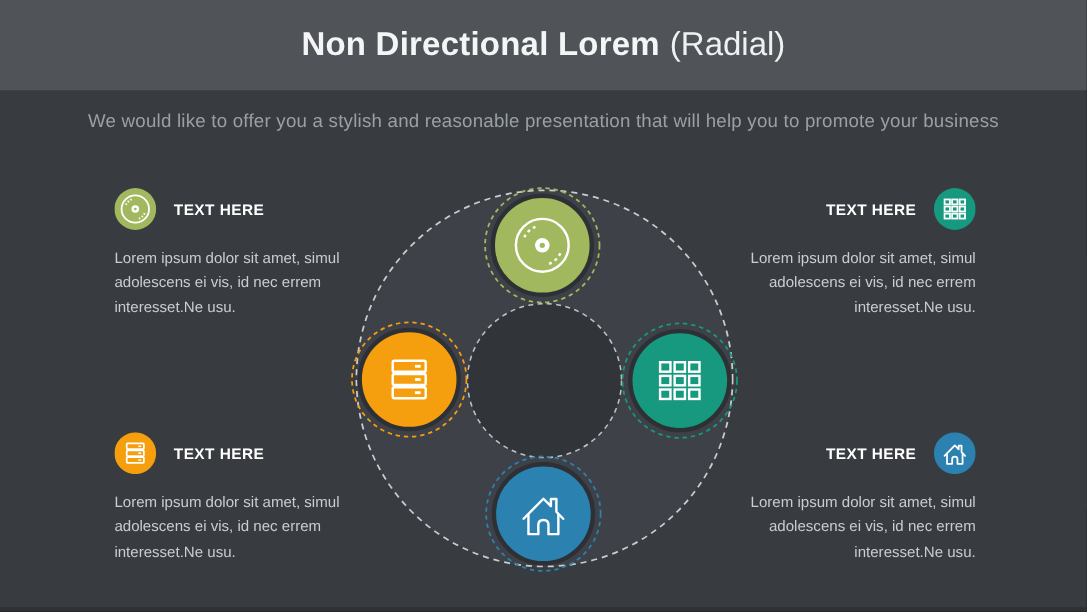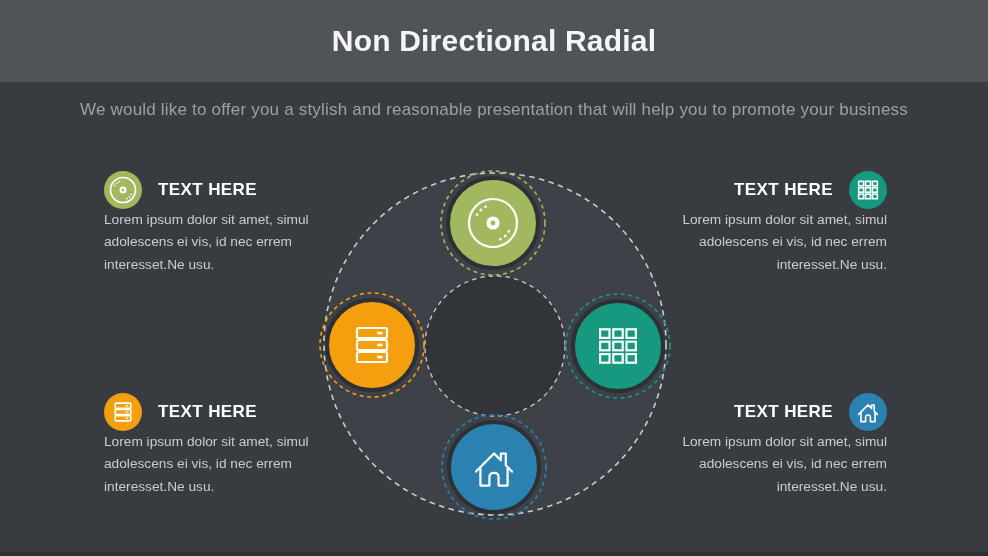--- a/index.html
+++ b/index.html
@@ -28,22 +28,22 @@
   .nicon   { stroke:#ffffff; stroke-width:2.2; }
   .bicon   { stroke:#ffffff; stroke-width:3.1; }
 
   .info { position:absolute; width:208px; }
   .tl { left:104px; top:171px; }
   .tr { right:101px; top:171px; }
   .bl { left:104px; top:393px; }
   .br { right:101px; top:393px; }
   .head { display:flex; align-items:center; gap:16px; height:38px; }
   .right .head { flex-direction:row-reverse; }
-  .label { font-size:17px; font-weight:700; color:#ffffff; letter-spacing:0.4px; }
-  .desc { font-size:13.7px; line-height:22.4px; color:#c9cdd0; }
+  .label { font-size:14px; font-weight:700; color:#ffffff; letter-spacing:0.4px; }
+  .desc { margin-top:15px; font-size:13.7px; line-height:22.4px; color:#c9cdd0; }
   .right .desc { text-align:right; }
   .badge { flex:0 0 38px; }
   .bottom-strip { position:absolute; left:0; right:0; bottom:0; height:4px; background:#2e3134; }
 </style>
 </head>
 <body>
 
 <div class="slide">
 
   <svg width="0" height="0" style="position:absolute" aria-hidden="true">
@@ -75,21 +75,22 @@
         <rect x="8.5" y="8.1" width="9.4" height="8.6"></rect>
       </g>
       <g id="ic-home" fill="none" stroke-linejoin="round" stroke-linecap="round">
         <path d="M -18 4.6 L 0 -13.6 L 6.8 -6.8 L 6.8 -13.4 L 11.8 -13.4 L 11.8 -1.8 L 18 4.6"></path>
         <path d="M -13.6 1.2 L -13.6 18.6 L -4.6 18.6 L -4.6 10.2 Q -4.6 5.8 0 5.8 Q 4.6 5.8 4.6 10.2 L 4.6 18.6 L 13.6 18.6 L 13.6 1.2"></path>
       </g>
     </defs>
   </svg>
 
   <div class="header">
-    <span class="title-main">Non Directional Radial</span>
+    <span class="title-main">Non Directional Lorem</span>
+    <span class="title-sub">(Radial)</span>
   </div>
 
   <div class="subtitle">We would like to offer you a stylish and reasonable presentation that will help you to promote your business</div>
 
   <svg class="diagram" viewBox="0 0 988 556">
     <circle class="disc-bg" cx="495" cy="344" r="171"></circle>
     <circle class="hub" cx="495" cy="346" r="70"></circle>
 
     <g transform="translate(493,223)">
       <circle class="ring" r="52" stroke="#a2b85e"></circle>

